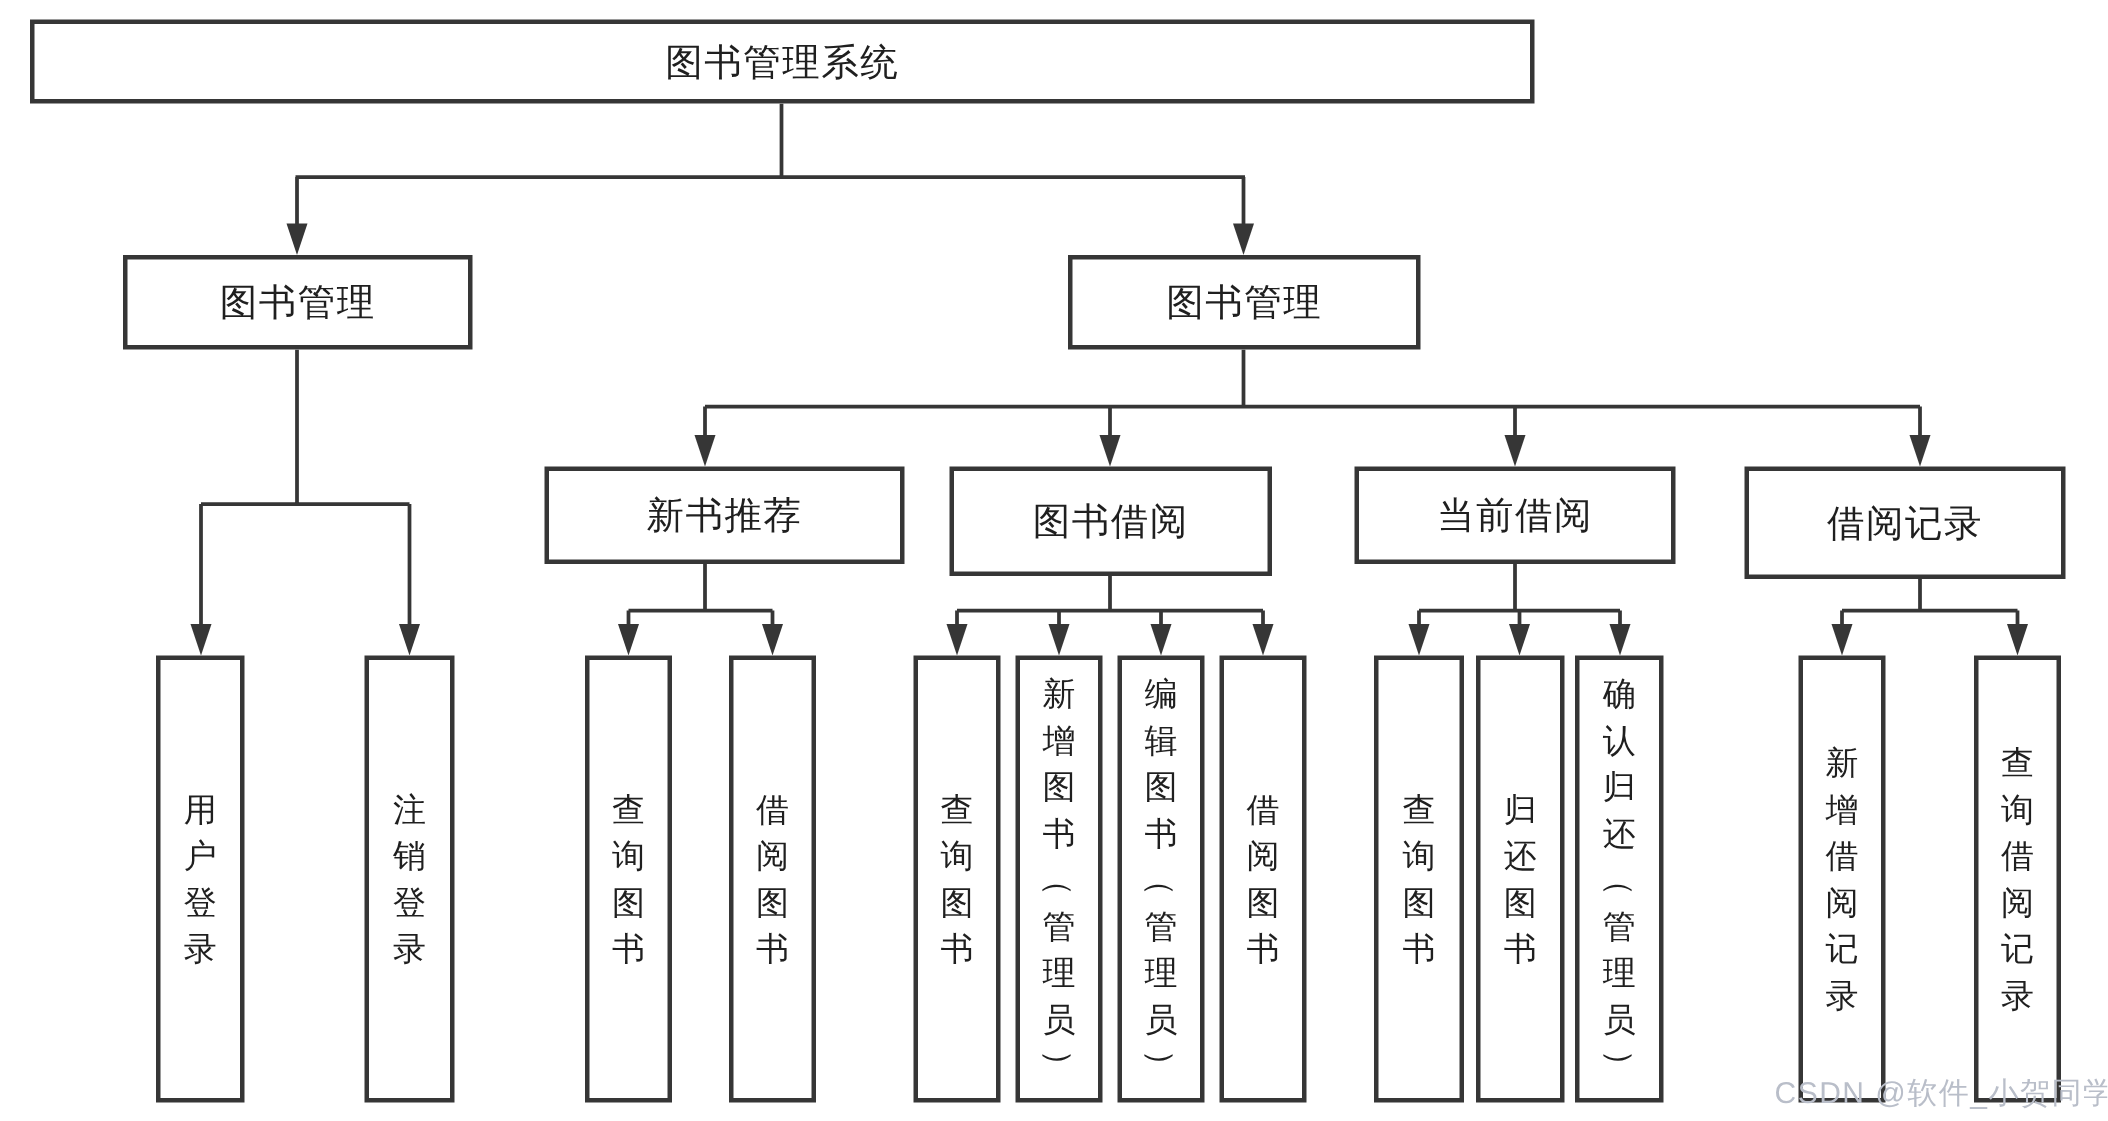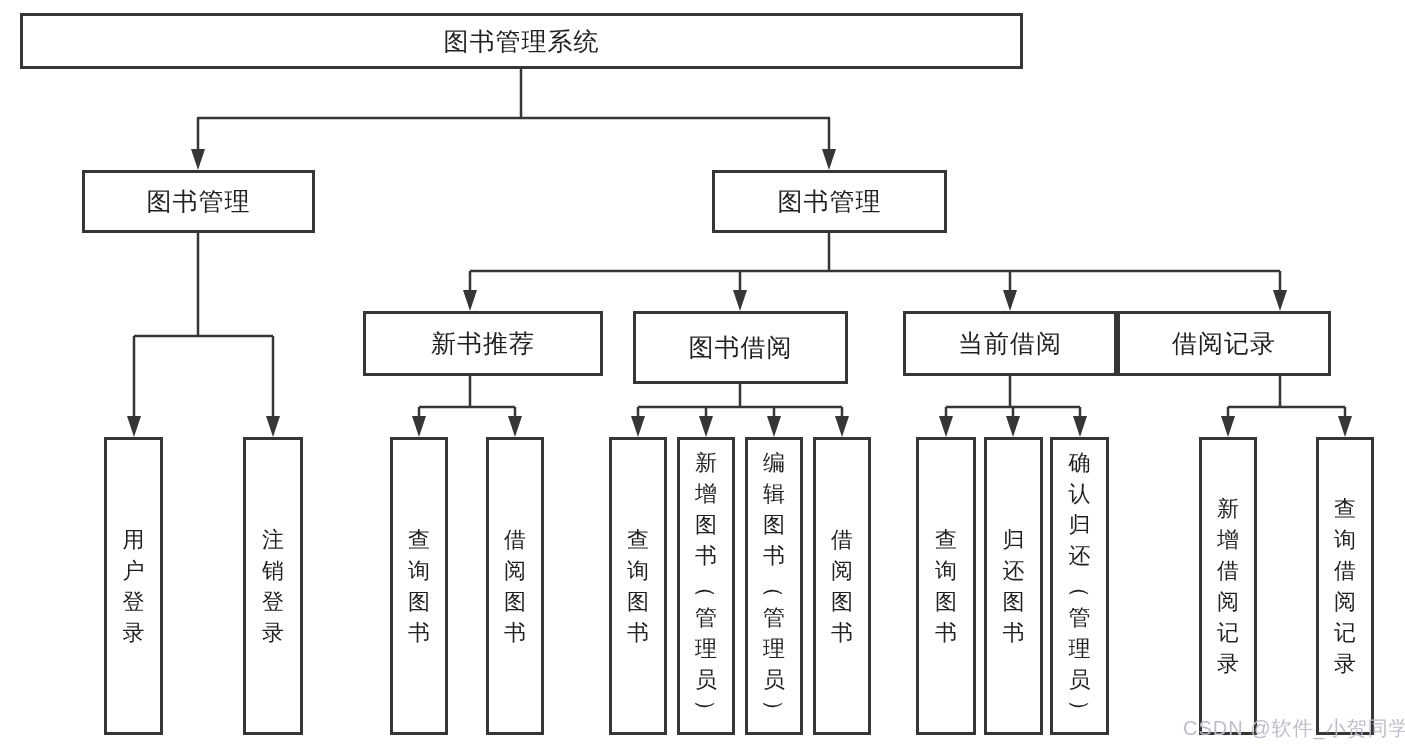--- a/index.html
+++ b/index.html
@@ -76,21 +76,21 @@
 
   <div class="box hbox" style="left:363px;top:311px;width:240px;height:65px;">
     <span>新书推荐</span>
   </div>
   <div class="box hbox" style="left:633px;top:311px;width:215px;height:73px;">
     <span>图书借阅</span>
   </div>
   <div class="box hbox" style="left:903px;top:311px;width:214px;height:65px;">
     <span>当前借阅</span>
   </div>
-  <div class="box hbox" style="left:1117px;top:311px;width:214px;height:65px;">
+  <div class="box hbox" style="left:1163px;top:311px;width:214px;height:75px;">
     <span>借阅记录</span>
   </div>
 
   <div class="box" style="left:104px;top:437px;width:59px;height:298px;">
     <div class="vtext">
         <span>用</span>
         <span>户</span>
         <span>登</span>
         <span>录</span>
       </div>

